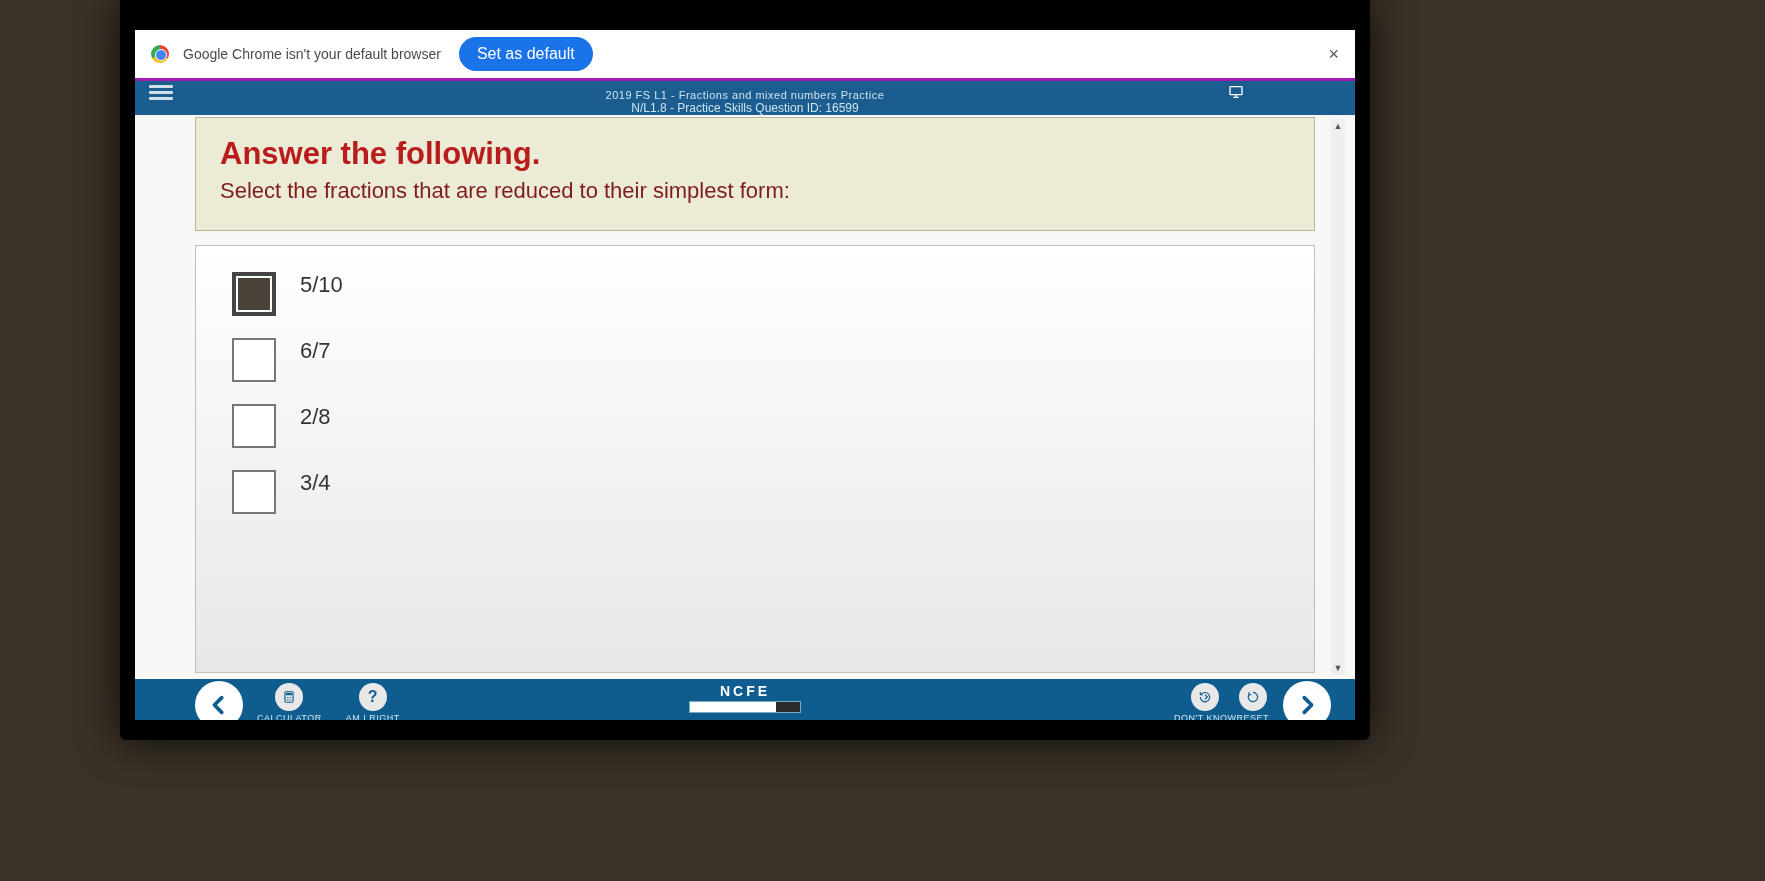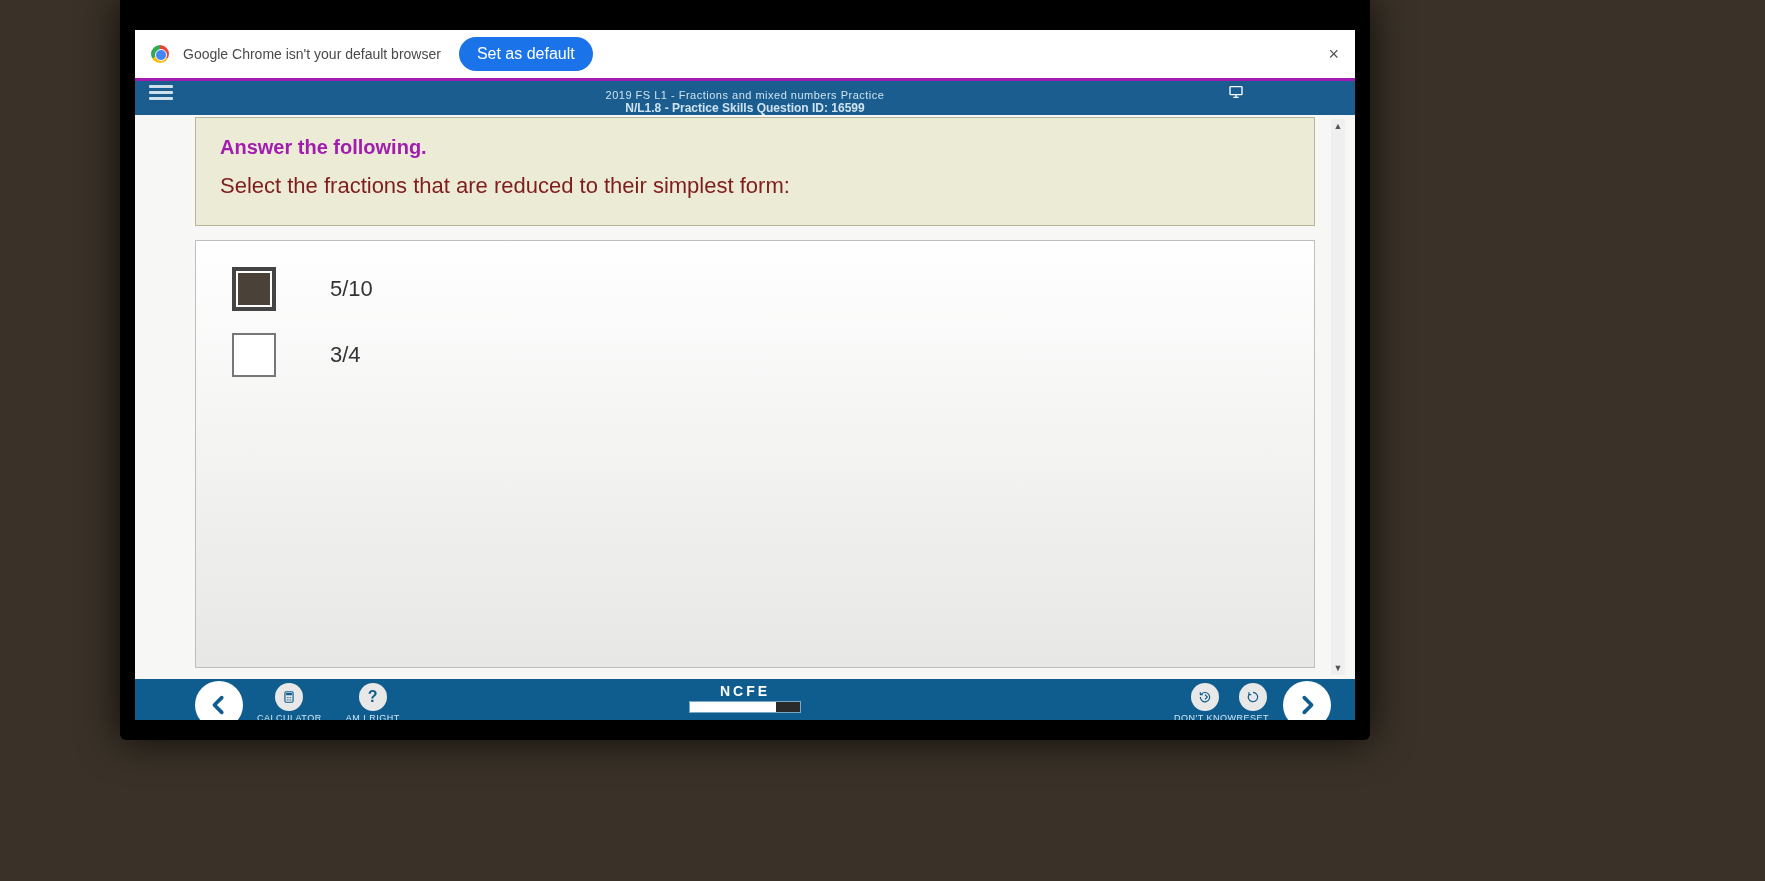--- a/index.html
+++ b/index.html
@@ -94,21 +94,20 @@
     padding-top: 8px;
   }
   .app-header .line1 {
     display: block;
     font-size: 11px;
     letter-spacing: 0.5px;
   }
   .app-header .line2 {
     display: block;
     font-size: 12px;
-    font-weight: bold;
   }
   .hamburger {
     position: absolute;
     left: 14px;
     top: 4px;
     width: 24px;
     height: 16px;
     cursor: pointer;
   }
   .hamburger span {
@@ -158,42 +157,40 @@
   .scroll-up { top: 0; }
   .scroll-down { bottom: 0; }
 
   .question-box {
     margin: 2px 40px 14px 60px;
     background: #ecebd6;
     border: 1px solid #b8b69a;
     padding: 18px 24px 26px 24px;
   }
   .q-heading {
-    font-size: 20px;
+    font-size: 31px;
     font-weight: bold;
-    color: #a21caf;
-    margin-bottom: 14px;
+    color: #b91c1c;
+    margin-bottom: 6px;
   }
   .q-instruction {
     font-size: 22px;
     color: #7f1d1d;
   }
 
   .answer-panel {
     margin: 0 40px 0 60px;
     background: linear-gradient(#fff, #e7e7e5);
     border: 1px solid #bfbfbd;
     padding: 26px 28px 40px 36px;
     min-height: 360px;
   }
   .option-row {
     display: flex;
-    align-items: center;
     margin-bottom: 22px;
-    gap: 30px;
   }
   .checkbox {
     width: 44px;
     height: 44px;
     border: 2px solid #777;
     background: #fff;
     cursor: pointer;
     margin-right: 24px;
     position: relative;
     box-sizing: border-box;
@@ -349,20 +346,28 @@
 
     <div class="question-box">
       <div class="q-heading">Answer the following.</div>
       <div class="q-instruction">Select the fractions that are reduced to their simplest form:</div>
     </div>
 
     <div class="answer-panel">
       <div class="option-row">
         <div class="checkbox checked"></div>
         <span class="option-label">5/10</span>
+      </div>
+      <div class="option-row">
+        <div class="checkbox"></div>
+        <span class="option-label">6/7</span>
+      </div>
+      <div class="option-row">
+        <div class="checkbox"></div>
+        <span class="option-label">2/8</span>
       </div>
       <div class="option-row">
         <div class="checkbox"></div>
         <span class="option-label">3/4</span>
       </div>
     </div>
   </div>
 
   <div class="app-footer">
 

